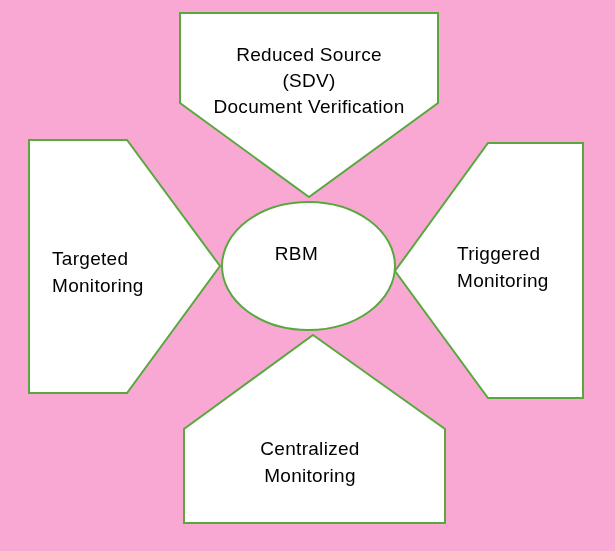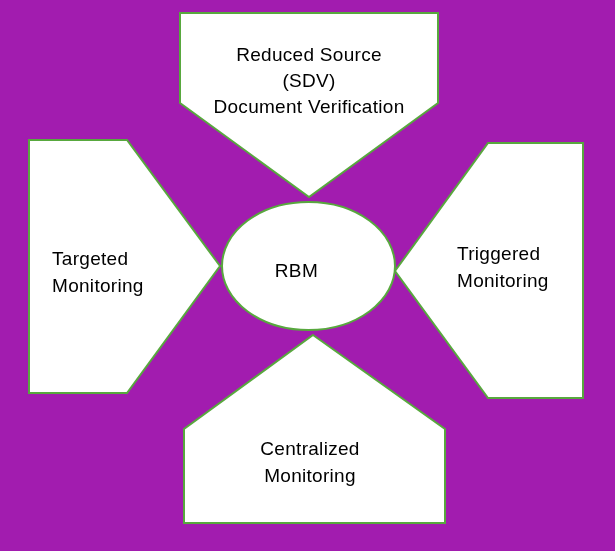--- a/index.html
+++ b/index.html
@@ -4,21 +4,21 @@
 <style>
   html, body {
     margin: 0;
     padding: 0;
     background: #ffffff;
   }
   .diagram {
     position: relative;
     width: 615px;
     height: 551px;
-    background: #a21caf;
+    background: #f9a8d4;
     font-family: "Liberation Sans", sans-serif;
     overflow: hidden;
   }
   .diagram svg {
     position: absolute;
     left: 0;
     top: 0;
   }
   .diagram svg polygon,
   .diagram svg ellipse {
@@ -66,17 +66,17 @@
   <div class="label left-align" style="left:457px; top:240px; width:160px;">
     <span class="line">Triggered</span>
     <span class="line">Monitoring</span>
   </div>
 
   <div class="label center-align" style="left:180px; top:435px; width:260px;">
     <span class="line">Centralized</span>
     <span class="line">Monitoring</span>
   </div>
 
-  <div class="label center-align rbm-node" style="left:222px; top:257px; width:149px;">
+  <div class="label center-align rbm-node" style="left:222px; top:240px; width:149px;">
     <span class="line">RBM</span>
   </div>
 
 </div>
 
 </body></html>

